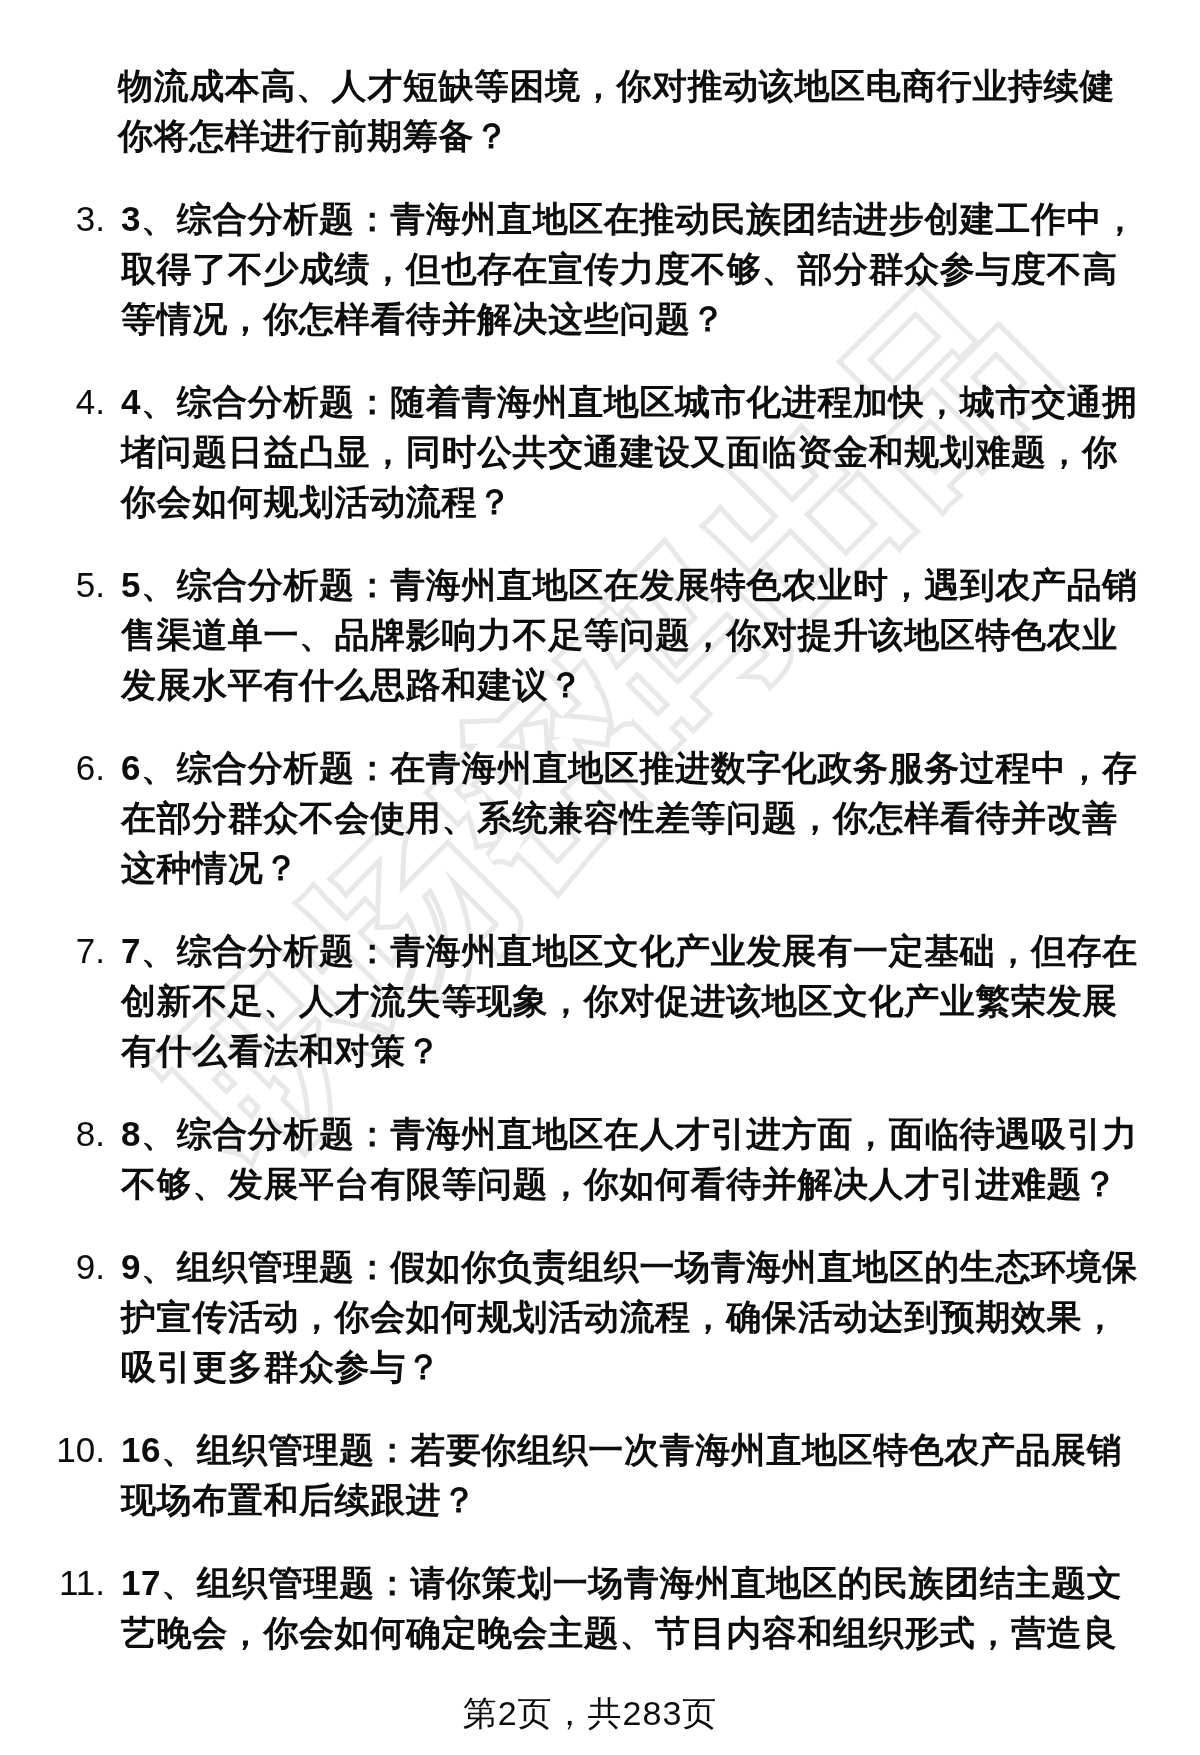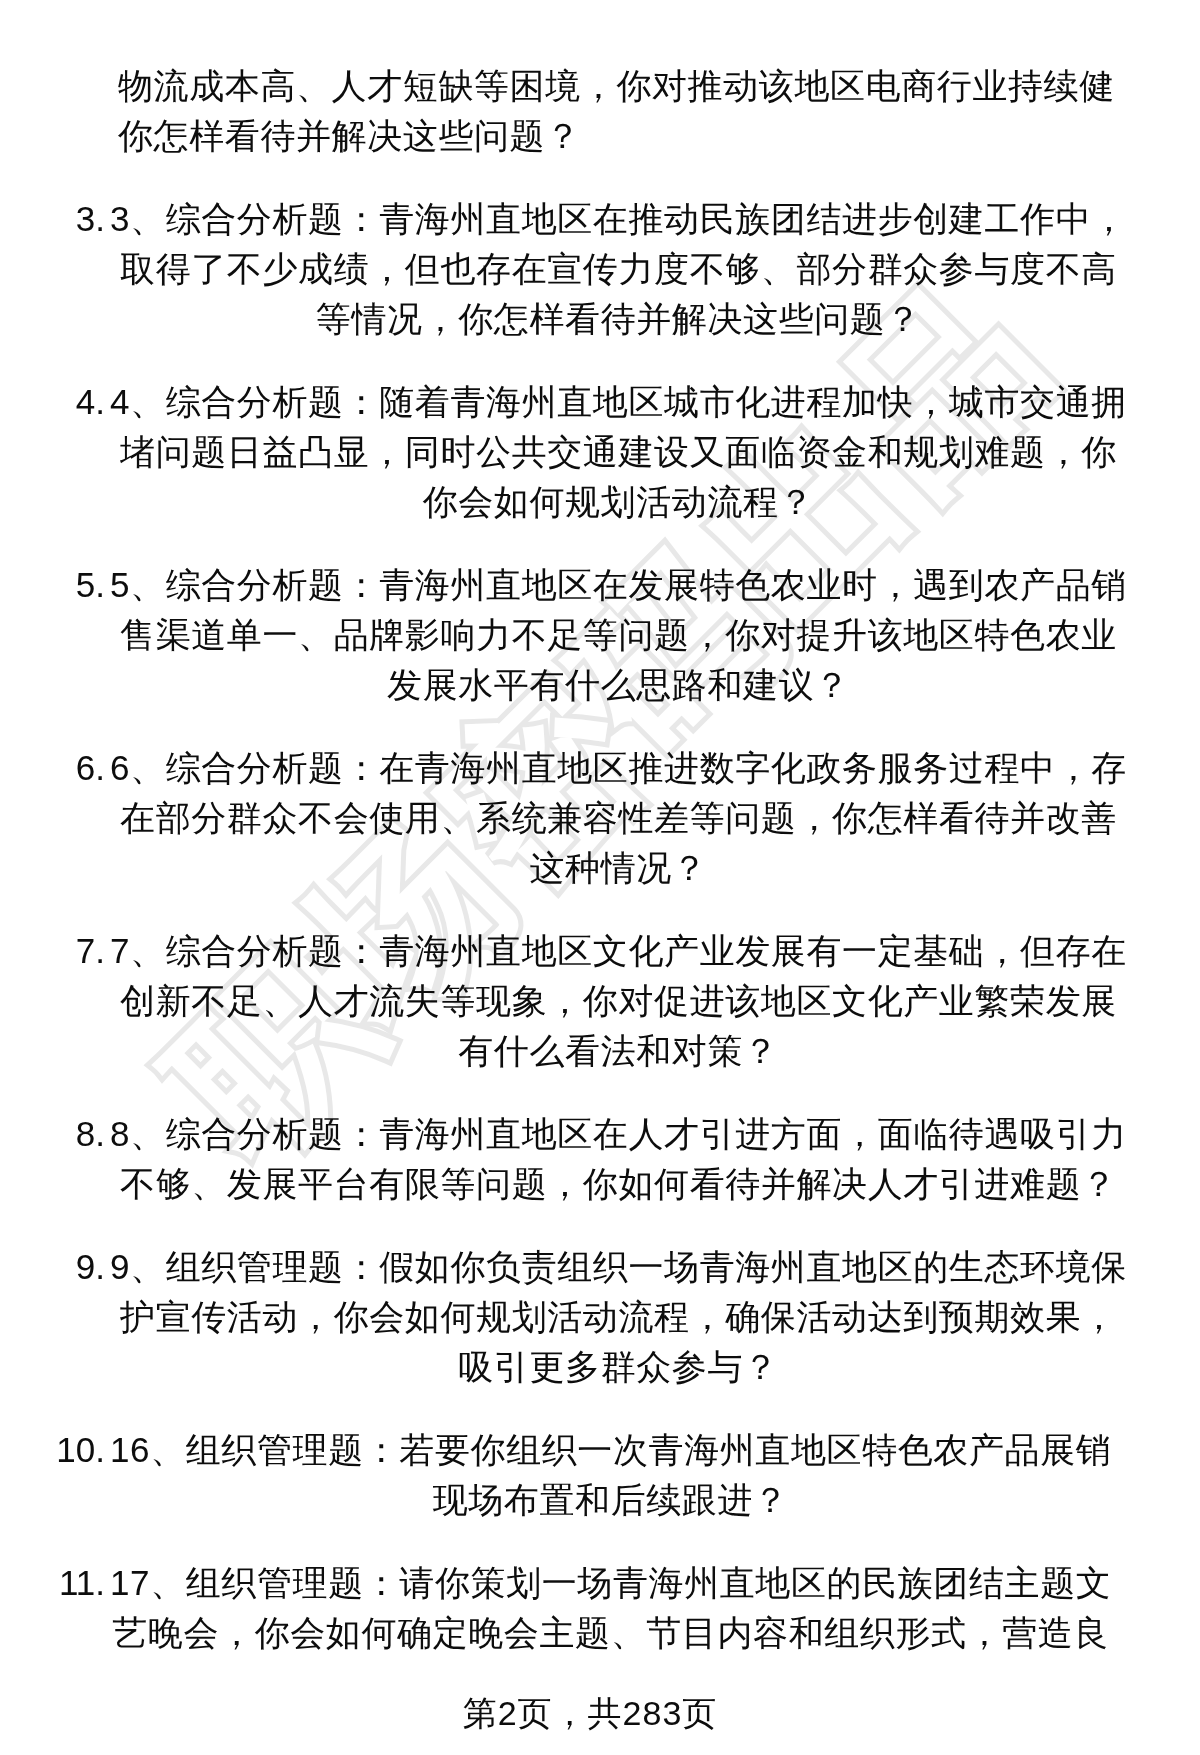--- a/index.html
+++ b/index.html
@@ -34,34 +34,34 @@
     position: relative;
     z-index: 1;
     padding-top: 61px;
   }
   .q-line {
     height: 50px;
     line-height: 50px;
     font-size: 35px;
     letter-spacing: 0.6px;
     white-space: nowrap;
-    font-weight: 400;
+    font-weight: 700;
   }
   .cont-block { padding-left: 118px; }
   .q-list { list-style: none; }
   .q-item { display: flex; margin-top: 33px; }
   .q-num {
     flex: none;
     width: 105px;
     text-align: right;
     font-size: 35px;
     line-height: 50px;
     font-weight: 500;
   }
-  .q-lines { margin-left: 5px; text-align: center; }
+  .q-lines { margin-left: 16px; }
   .page-footer {
     position: absolute;
     z-index: 1;
     top: 1692px;
     left: 0;
     width: 1180px;
     text-align: center;
     font-size: 34px;
     line-height: 42px;
     letter-spacing: 1px;
@@ -72,21 +72,21 @@
 <body>
 
 <div class="page">
 
   <div class="watermark">职场密码出品</div>
 
   <div class="content">
 
     <div class="cont-block">
       <div class="q-line">物流成本高、人才短缺等困境，你对推动该地区电商行业持续健</div>
-      <div class="q-line">你怎样看待并解决这些问题？</div>
+      <div class="q-line">你将怎样进行前期筹备？</div>
     </div>
 
     <ul class="q-list">
 
       <li class="q-item">
         <div class="q-num">3.</div>
         <div class="q-lines">
           <div class="q-line">3、综合分析题：青海州直地区在推动民族团结进步创建工作中，</div>
           <div class="q-line">取得了不少成绩，但也存在宣传力度不够、部分群众参与度不高</div>
           <div class="q-line">等情况，你怎样看待并解决这些问题？</div>

